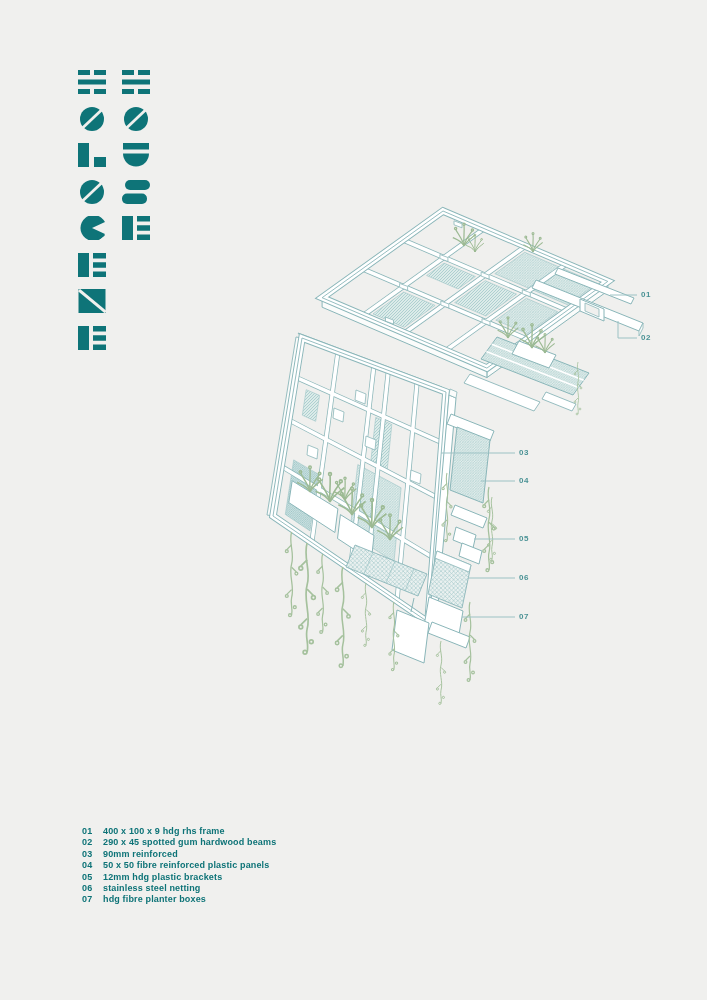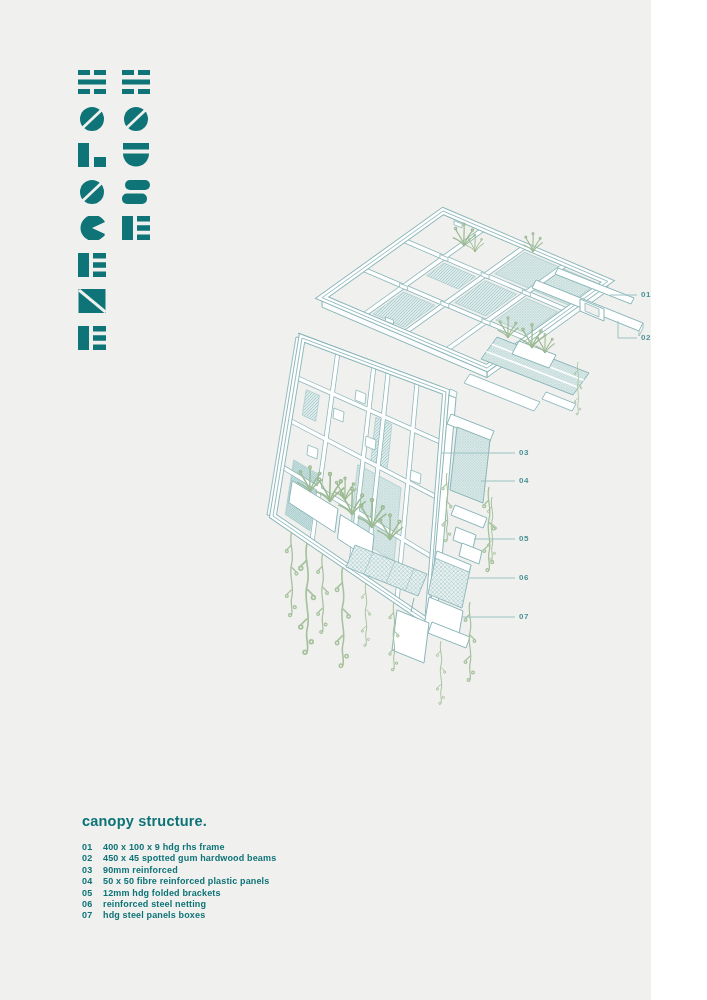--- a/index.html
+++ b/index.html
@@ -1,17 +1,17 @@
 <!DOCTYPE html>
 <html><head>
 <meta charset="utf-8">
 <style>
   html,body{margin:0;padding:0;}
   body{font-family:"Liberation Sans", sans-serif;}
-  .poster{position:relative;width:651px;height:1000px;background:#f0f0ee;overflow:hidden;}
+  .poster{position:relative;width:707px;height:1000px;background:#f0f0ee;overflow:hidden;}
 
   
   .logo{position:absolute;top:70px;left:78px;display:flex;gap:16px;}
   .logo-col{display:flex;flex-direction:column;gap:12.5px;}
   .glyph{width:28px;height:24px;display:block;}
 
   
   .drawing-svg{position:absolute;left:0;top:0;width:707px;height:1000px;}
 
   
@@ -358,46 +358,45 @@
 
   <span class="callout" style="left:641px;top:290px">01</span>
   <span class="callout" style="left:641px;top:333px">02</span>
   <span class="callout" style="left:519px;top:448px">03</span>
   <span class="callout" style="left:519px;top:476px">04</span>
   <span class="callout" style="left:519px;top:534px">05</span>
   <span class="callout" style="left:519px;top:573px">06</span>
   <span class="callout" style="left:519px;top:612px">07</span>
 
   <div class="legend">
-    <div class="legend-title">canopy structure.</div>
     <div class="legend-items">
       <div class="legend-row">
         <span class="legend-num">01</span>
         <span class="legend-label">400 x 100 x 9 hdg rhs frame</span>
       </div>
       <div class="legend-row">
         <span class="legend-num">02</span>
-        <span class="legend-label">450 x 45 spotted gum hardwood beams</span>
+        <span class="legend-label">290 x 45 spotted gum hardwood beams</span>
       </div>
       <div class="legend-row">
         <span class="legend-num">03</span>
         <span class="legend-label">90mm reinforced</span>
       </div>
       <div class="legend-row">
         <span class="legend-num">04</span>
         <span class="legend-label">50 x 50 fibre reinforced plastic panels</span>
       </div>
       <div class="legend-row">
         <span class="legend-num">05</span>
-        <span class="legend-label">12mm hdg folded brackets</span>
+        <span class="legend-label">12mm hdg plastic brackets</span>
       </div>
       <div class="legend-row">
         <span class="legend-num">06</span>
-        <span class="legend-label">reinforced steel netting</span>
+        <span class="legend-label">stainless steel netting</span>
       </div>
       <div class="legend-row">
         <span class="legend-num">07</span>
-        <span class="legend-label">hdg steel panels boxes</span>
+        <span class="legend-label">hdg fibre planter boxes</span>
       </div>
     </div>
   </div>
 
 </div>
 
 </body></html>

